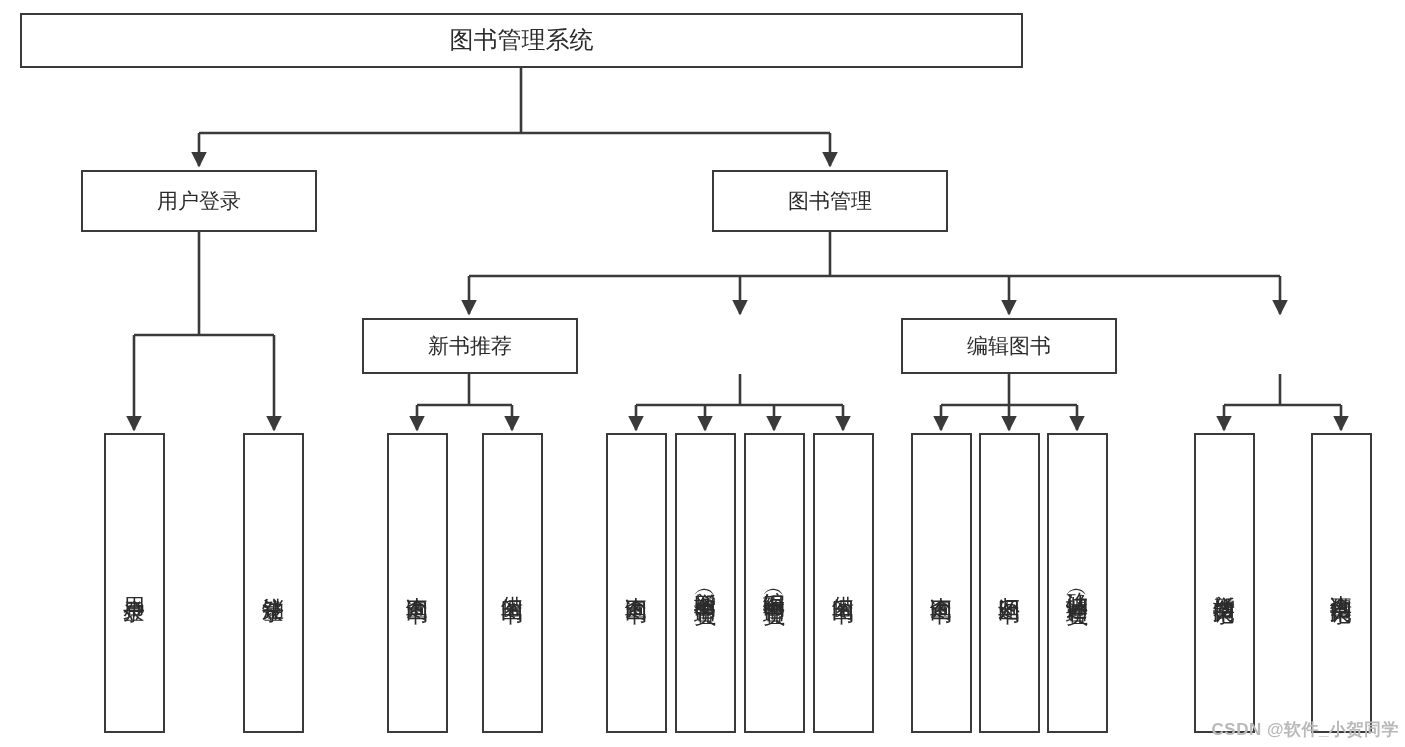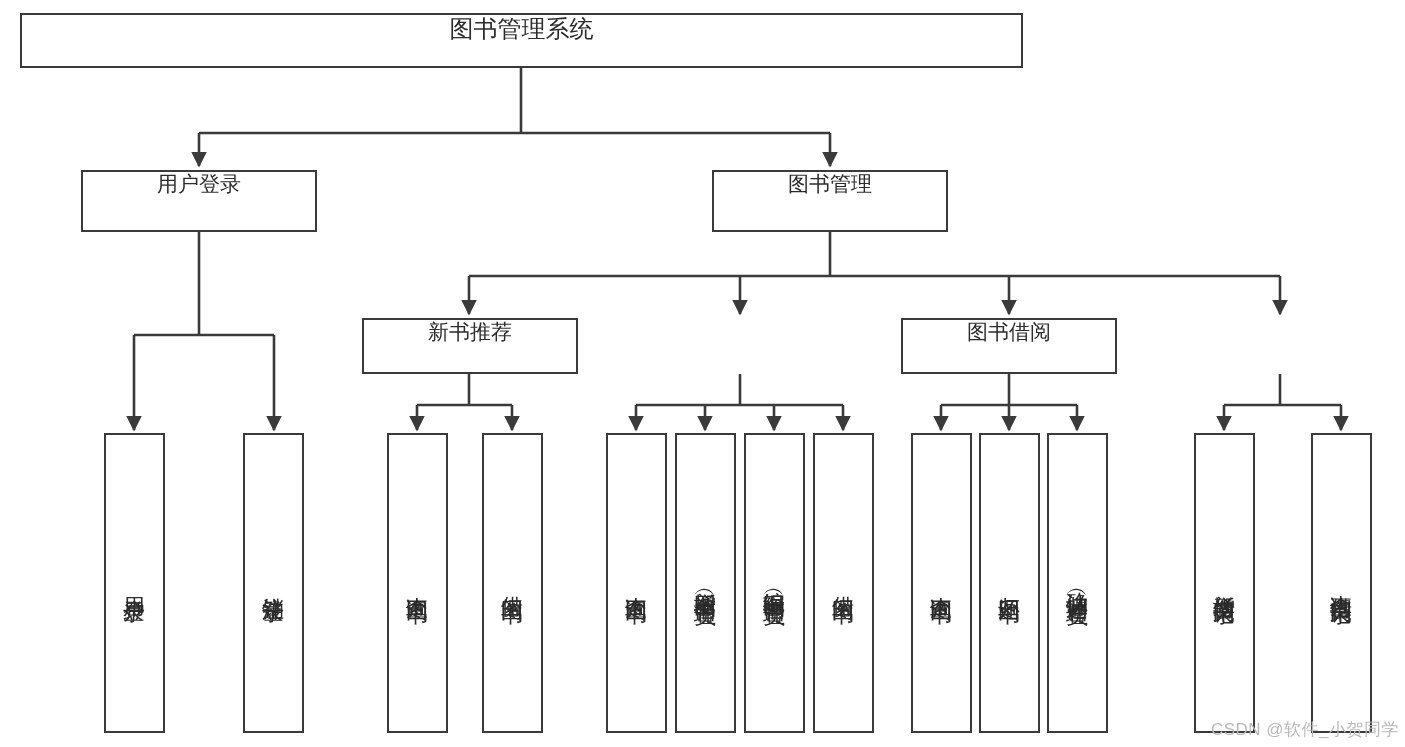--- a/index.html
+++ b/index.html
@@ -24,21 +24,21 @@
     top: 0;
     width: 1405px;
     height: 747px;
   }
   .node {
     position: absolute;
     box-sizing: border-box;
     background: #ffffff;
     border: 2px solid #3a3a3a;
     display: flex;
-    align-items: flex-start;
+    align-items: center;
     justify-content: center;
     z-index: 2;
   }
   .node-label {
     color: #2b2b2b;
     text-align: center;
     line-height: 1.18;
     white-space: pre;
   }
   .node-root .node-label { font-size: 24px; }
@@ -58,20 +58,21 @@
   }
   #watermark {
     position: absolute;
     right: 6px;
     bottom: 6px;
     font-size: 17px;
     color: #b9b9b9;
     letter-spacing: 0.5px;
     z-index: 5;
     white-space: nowrap;
+    font-weight: bold;
   }
 </style>
 </head>
 <body>
 
 <div id="diagram-root">
 
   <svg id="edge-layer" viewBox="0 0 1405 747" width="1405" height="747" xmlns="http://www.w3.org/2000/svg">
     <defs>
       <marker id="arrow" viewBox="0 0 10 10" refX="9" refY="5" markerWidth="6" markerHeight="6" orient="auto-start-reverse">
@@ -130,21 +131,21 @@
     <span class="node-label">用户登录</span>
   </div>
   <div class="node node-l2" style="left:362px; top:318px; width:216px; height:56px;">
     <span class="node-label">新书推荐</span>
   </div>
 
   <div class="node node-l1" style="left:712px; top:170px; width:236px; height:62px;">
     <span class="node-label">图书管理</span>
   </div>
   <div class="node node-l2" style="left:901px; top:318px; width:216px; height:56px;">
-    <span class="node-label">图书借阅</span>
+    <span class="node-label">编辑图书</span>
   </div>
 
   <div class="node node-leaf" style="left:104px; top:433px; width:61px; height:300px;">
     <span class="node-label">用户登录</span>
   </div>
   <div class="node node-leaf" style="left:243px; top:433px; width:61px; height:300px;">
     <span class="node-label">注销登录</span>
   </div>
 
   <div class="node node-leaf" style="left:387px; top:433px; width:61px; height:300px;">

